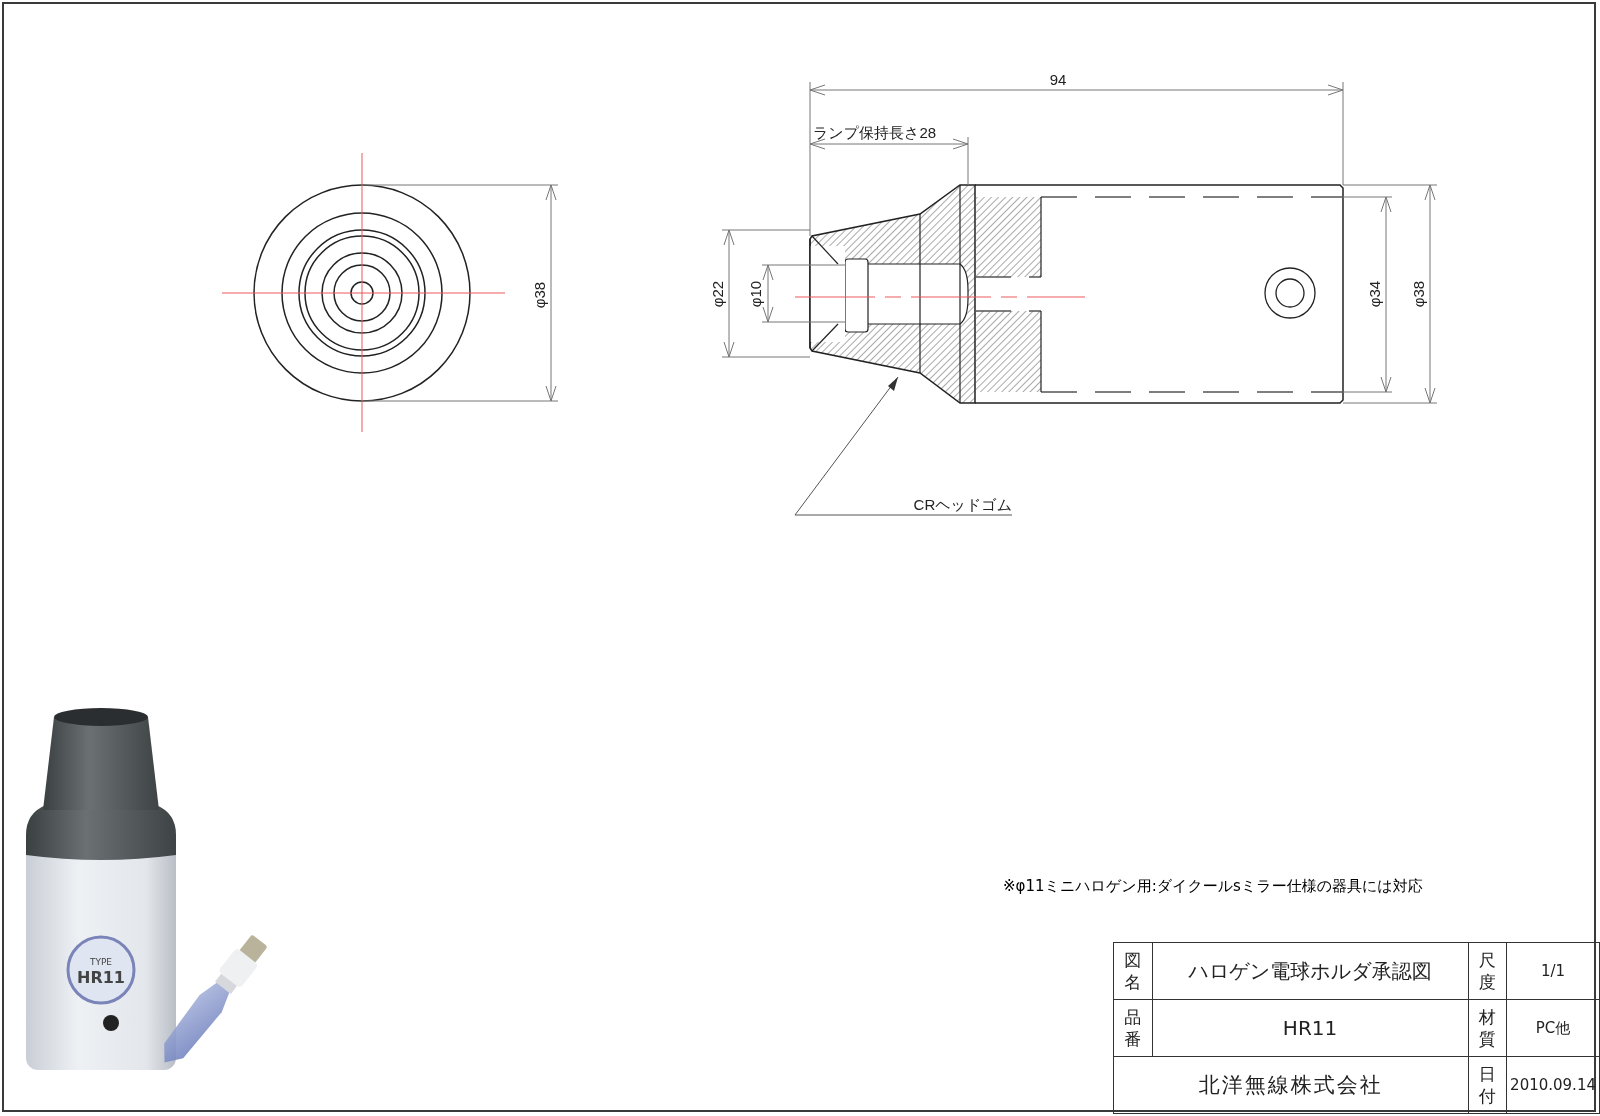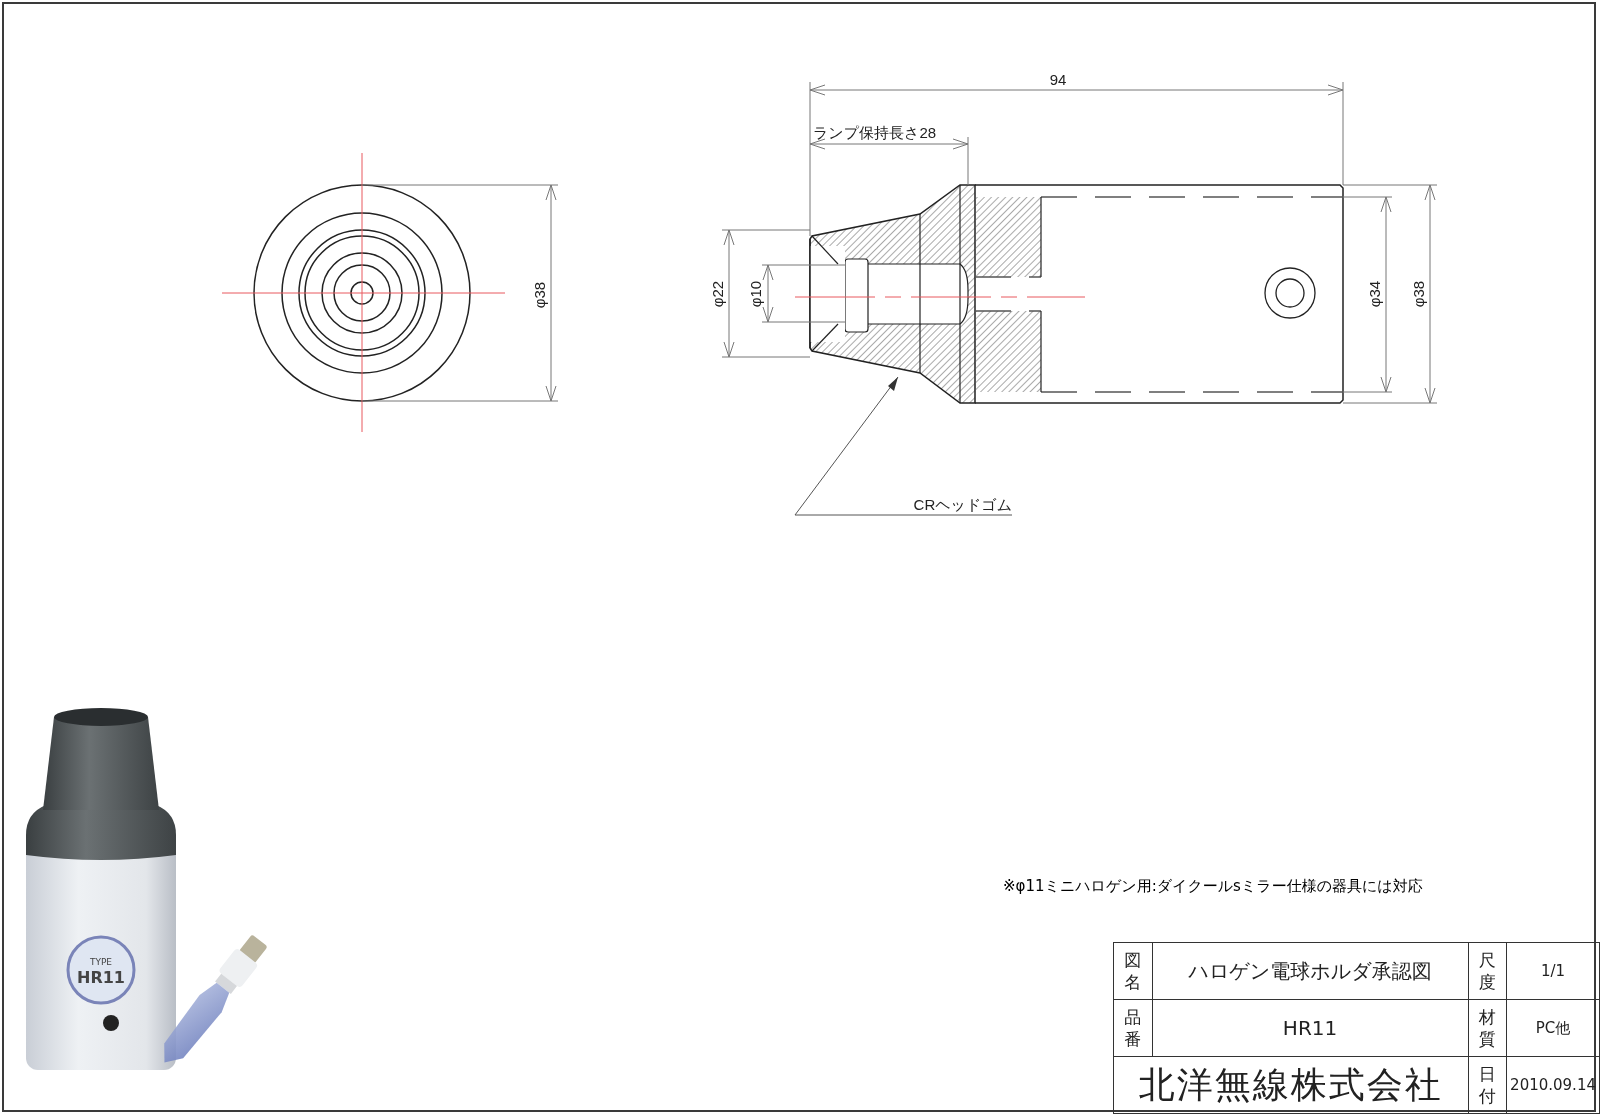--- a/index.html
+++ b/index.html
@@ -10,21 +10,21 @@
     svg.drawing { position: absolute; left: 0; top: 0; }
     .dimtext { font-family: "Liberation Sans", "DejaVu Sans", sans-serif; font-size: 15px; fill: #222; }
     .note { position: absolute; left: 1003px; top: 874px; font-size: 15px; line-height: 25px;
             font-family: "DejaVu Sans", sans-serif; color: #000000; }
     table.titleblock { position: absolute; left: 1113px; top: 942px; border-collapse: collapse;
                        font-family: "DejaVu Sans", sans-serif; color: #222; }
     table.titleblock td { border: 1.5px solid #333; padding: 0; text-align: center; vertical-align: middle; }
     .lbl { width: 38px; font-size: 17px; line-height: 22px; }
     .val-main { width: 320px; font-size: 20px; }
     .val-side { width: 92px; font-size: 15px; }
-    .company { font-size: 36px; letter-spacing: 2px; }
+    .company { font-size: 21px; letter-spacing: 2px; }
     .photo { position: absolute; left: 16px; top: 705px; width: 380px; height: 380px; }
   </style>
 </head>
 <body>
 
 <div class="frame"></div>
 
 <svg class="drawing" width="1600" height="1116" viewBox="0 0 1600 1116">
   <defs>
     <pattern id="hatch" patternUnits="userSpaceOnUse" width="5" height="5" patternTransform="rotate(45)">

